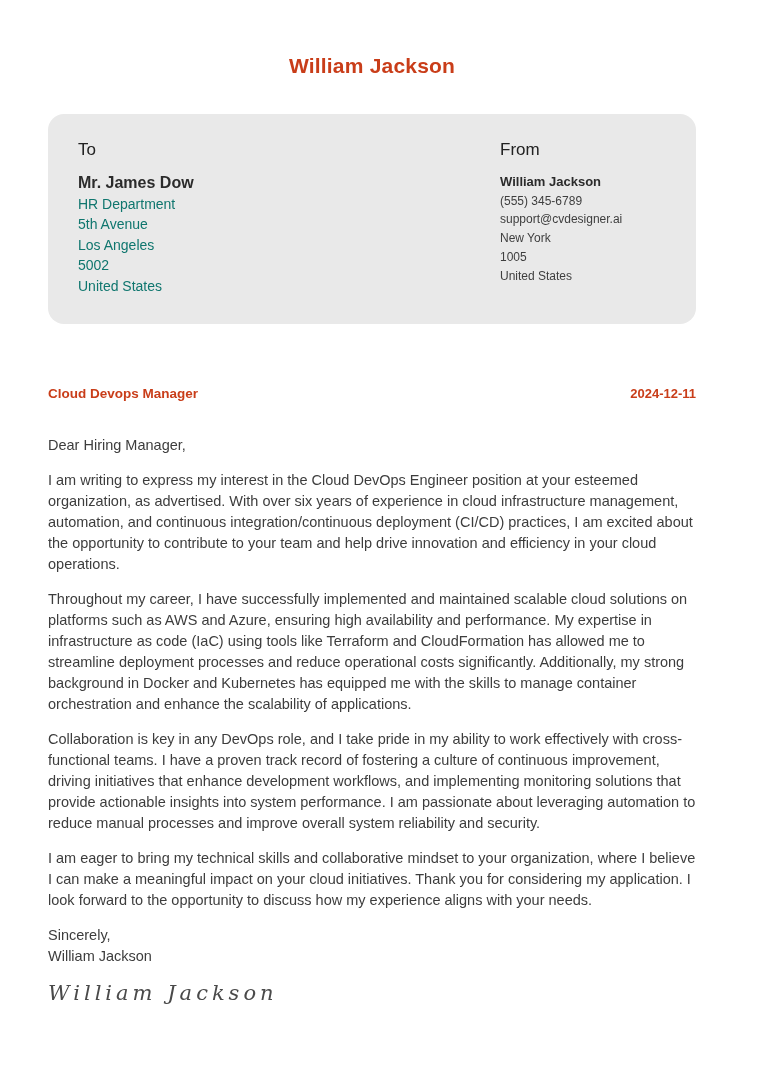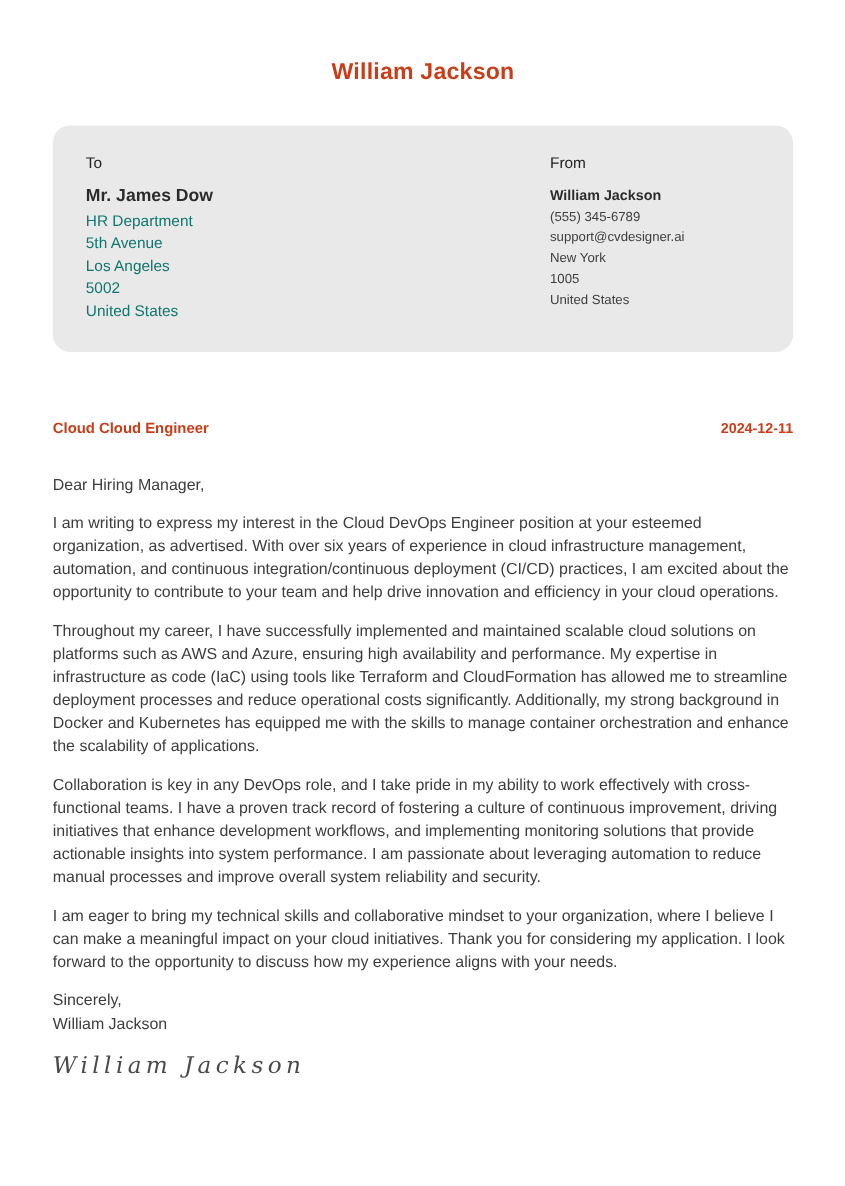--- a/index.html
+++ b/index.html
@@ -6,42 +6,42 @@
   html, body { background: #ffffff; }
   body {
     width: 768px;
     min-height: 1078px;
     margin: 0 auto;
     font-family: "Liberation Sans", sans-serif;
     color: #3d3d3d;
     position: relative;
   }
   .page {
-    padding: 48px 47px 40px 48px;
+    padding: 48px 72px 40px 48px;
   }
   .doc-title {
     text-align: center;
     font-size: 21px;
     font-weight: 700;
     color: #c93d19;
     letter-spacing: 0.2px;
     margin-top: 6px;
   }
   .address-panel {
     margin-top: 36px;
     background: #e9e9e9;
     border-radius: 16px;
     padding: 26px 30px 28px 30px;
     display: flex;
     flex-direction: row;
   }
   .address-col-to { width: 422px; flex: 0 0 auto; }
   .address-col-from { flex: 1 1 auto; }
   .address-label {
-    font-size: 14px;
+    font-size: 17px;
     font-weight: 500;
     color: #222222;
     margin-bottom: 13px;
   }
   .address-name-to {
     font-size: 16px;
     font-weight: 700;
     color: #2b2b2b;
     line-height: 20.5px;
   }
@@ -119,21 +119,21 @@
       <div class="address-name-from">William Jackson</div>
       <div class="address-line-from">(555) 345-6789</div>
       <div class="address-line-from">support@cvdesigner.ai</div>
       <div class="address-line-from">New York</div>
       <div class="address-line-from">1005</div>
       <div class="address-line-from">United States</div>
     </div>
   </div>
 
   <div class="meta-row">
-    <div class="job-title">Cloud Cloud Engineer</div>
+    <div class="job-title">Cloud Devops Manager</div>
     <div class="letter-date">2024-12-11</div>
   </div>
 
   <div class="letter-body">
     <p class="salutation">Dear Hiring Manager,</p>
     <p>I am writing to express my interest in the Cloud DevOps Engineer position at your esteemed organization, as advertised. With over six years of experience in cloud infrastructure management, automation, and continuous integration/continuous deployment (CI/CD) practices, I am excited about the opportunity to contribute to your team and help drive innovation and efficiency in your cloud operations.</p>
     <p>Throughout my career, I have successfully implemented and maintained scalable cloud solutions on platforms such as AWS and Azure, ensuring high availability and performance. My expertise in infrastructure as code (IaC) using tools like Terraform and CloudFormation has allowed me to streamline deployment processes and reduce operational costs significantly. Additionally, my strong background in Docker and Kubernetes has equipped me with the skills to manage container orchestration and enhance the scalability of applications.</p>
     <p>Collaboration is key in any DevOps role, and I take pride in my ability to work effectively with cross-functional teams. I have a proven track record of fostering a culture of continuous improvement, driving initiatives that enhance development workflows, and implementing monitoring solutions that provide actionable insights into system performance. I am passionate about leveraging automation to reduce manual processes and improve overall system reliability and security.</p>
     <p>I am eager to bring my technical skills and collaborative mindset to your organization, where I believe I can make a meaningful impact on your cloud initiatives. Thank you for considering my application. I look forward to the opportunity to discuss how my experience aligns with your needs.</p>
 

